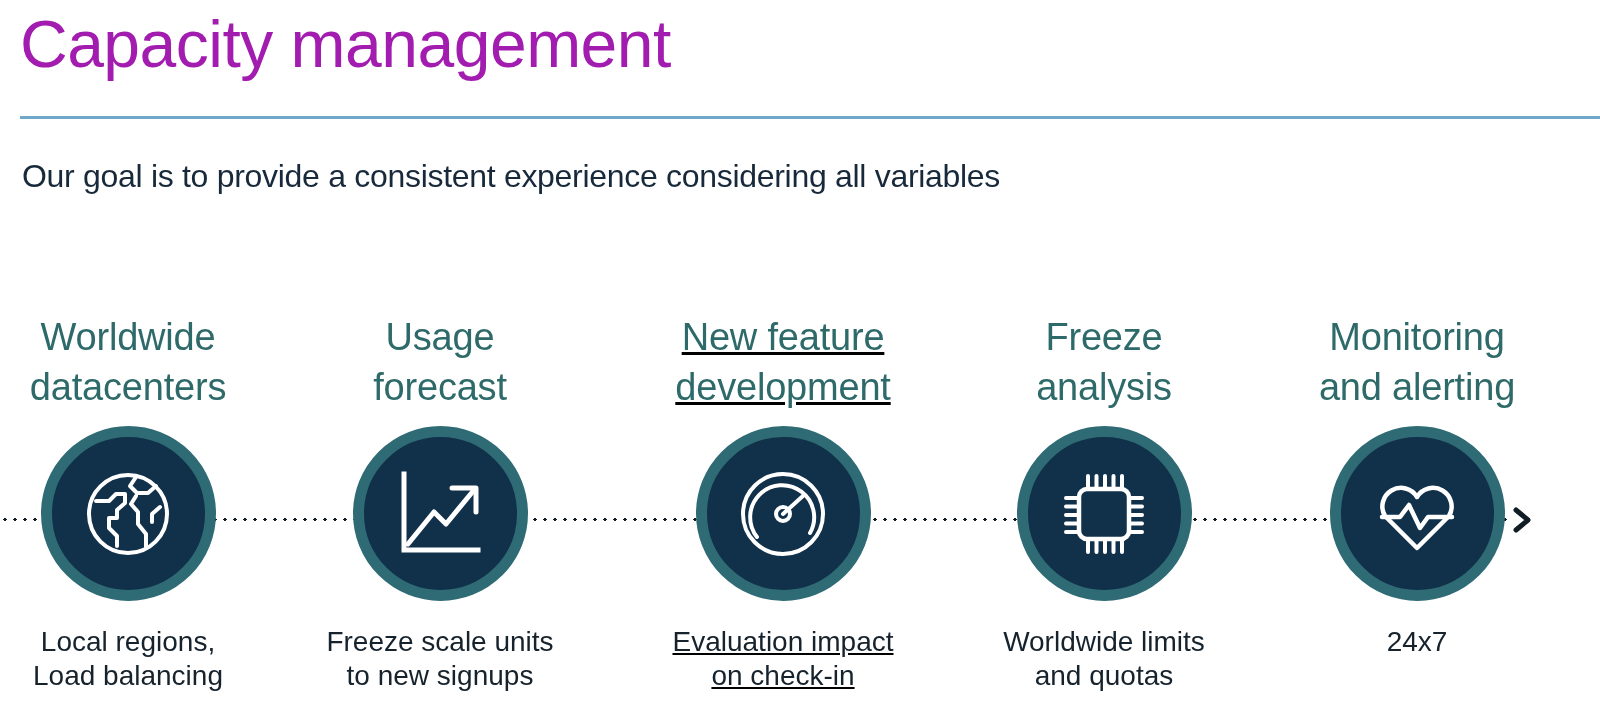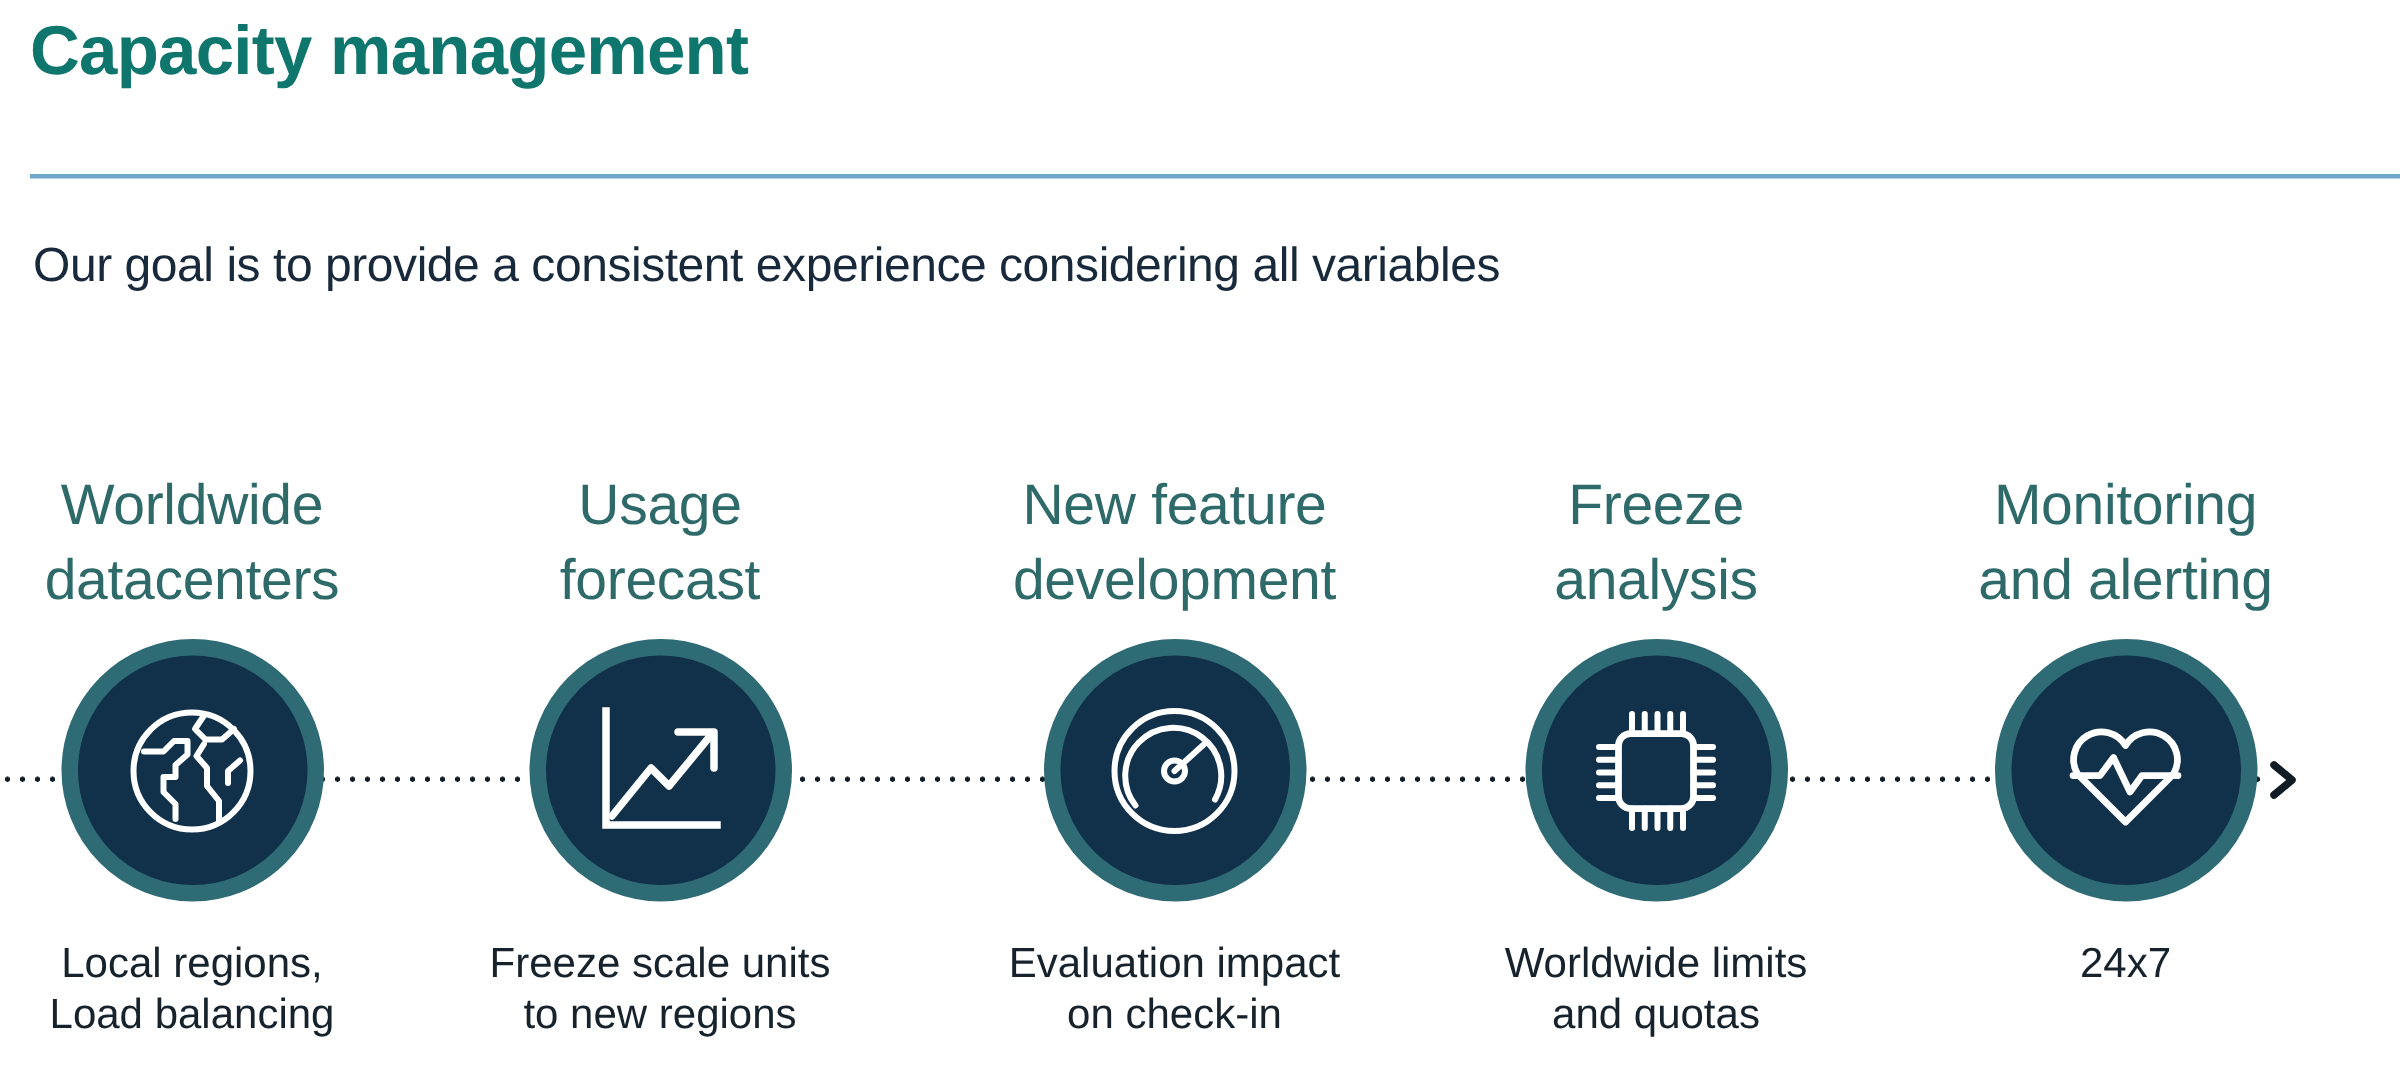--- a/index.html
+++ b/index.html
@@ -14,24 +14,24 @@
     overflow: hidden;
     font-family: "Liberation Sans", sans-serif;
     -webkit-font-smoothing: antialiased;
   }
 
   
   #page-title {
     position: absolute;
     left: 20px;
     top: 8px;
-    font-size: 46px;
+    font-size: 66px;
     line-height: 1.1;
-    font-weight: 700;
-    color: #0f766e;
+    font-weight: 400;
+    color: #a21caf;
     letter-spacing: -0.5px;
     white-space: nowrap;
   }
   #title-rule {
     position: absolute;
     left: 20px;
     top: 116px;
     width: 1580px;
     height: 3px;
     background: #6fa8c8;
@@ -145,24 +145,24 @@
   <div class="step-heading">Usage
 forecast</div>
   <div class="step-badge">
     <svg width="100" height="100" viewBox="0 0 100 100" fill="none">
       <path d="M14 10 L14 86 L88 86" stroke="#ffffff" stroke-width="5" stroke-linecap="square" stroke-linejoin="miter"></path>
       <path d="M18 80 L44 48 L56 60 L84 26" stroke="#ffffff" stroke-width="5" stroke-linecap="round" stroke-linejoin="round"></path>
       <path d="M62 24 L86 24 L86 48" stroke="#ffffff" stroke-width="5" stroke-linecap="round" stroke-linejoin="round"></path>
     </svg>
   </div>
   <div class="step-caption">Freeze scale units
-to new regions</div>
-</div>
-
-<div class="step" style="left:638px;">
+to new signups</div>
+</div>
+
+<div class="step" style="left:638px;text-decoration:underline;">
   <div class="step-heading">New feature
 development</div>
   <div class="step-badge">
     <svg width="98" height="98" viewBox="0 0 98 98" fill="none">
       <circle cx="49" cy="49" r="40" stroke="#ffffff" stroke-width="4"></circle>
       <path d="M23 72 A32 32 0 1 1 76 68" stroke="#ffffff" stroke-width="4" stroke-linecap="round"></path>
       <path d="M49 49 L70 30" stroke="#ffffff" stroke-width="4" stroke-linecap="round"></path>
       <circle cx="49" cy="49" r="7" stroke="#ffffff" stroke-width="4"></circle>
     </svg>
   </div>

